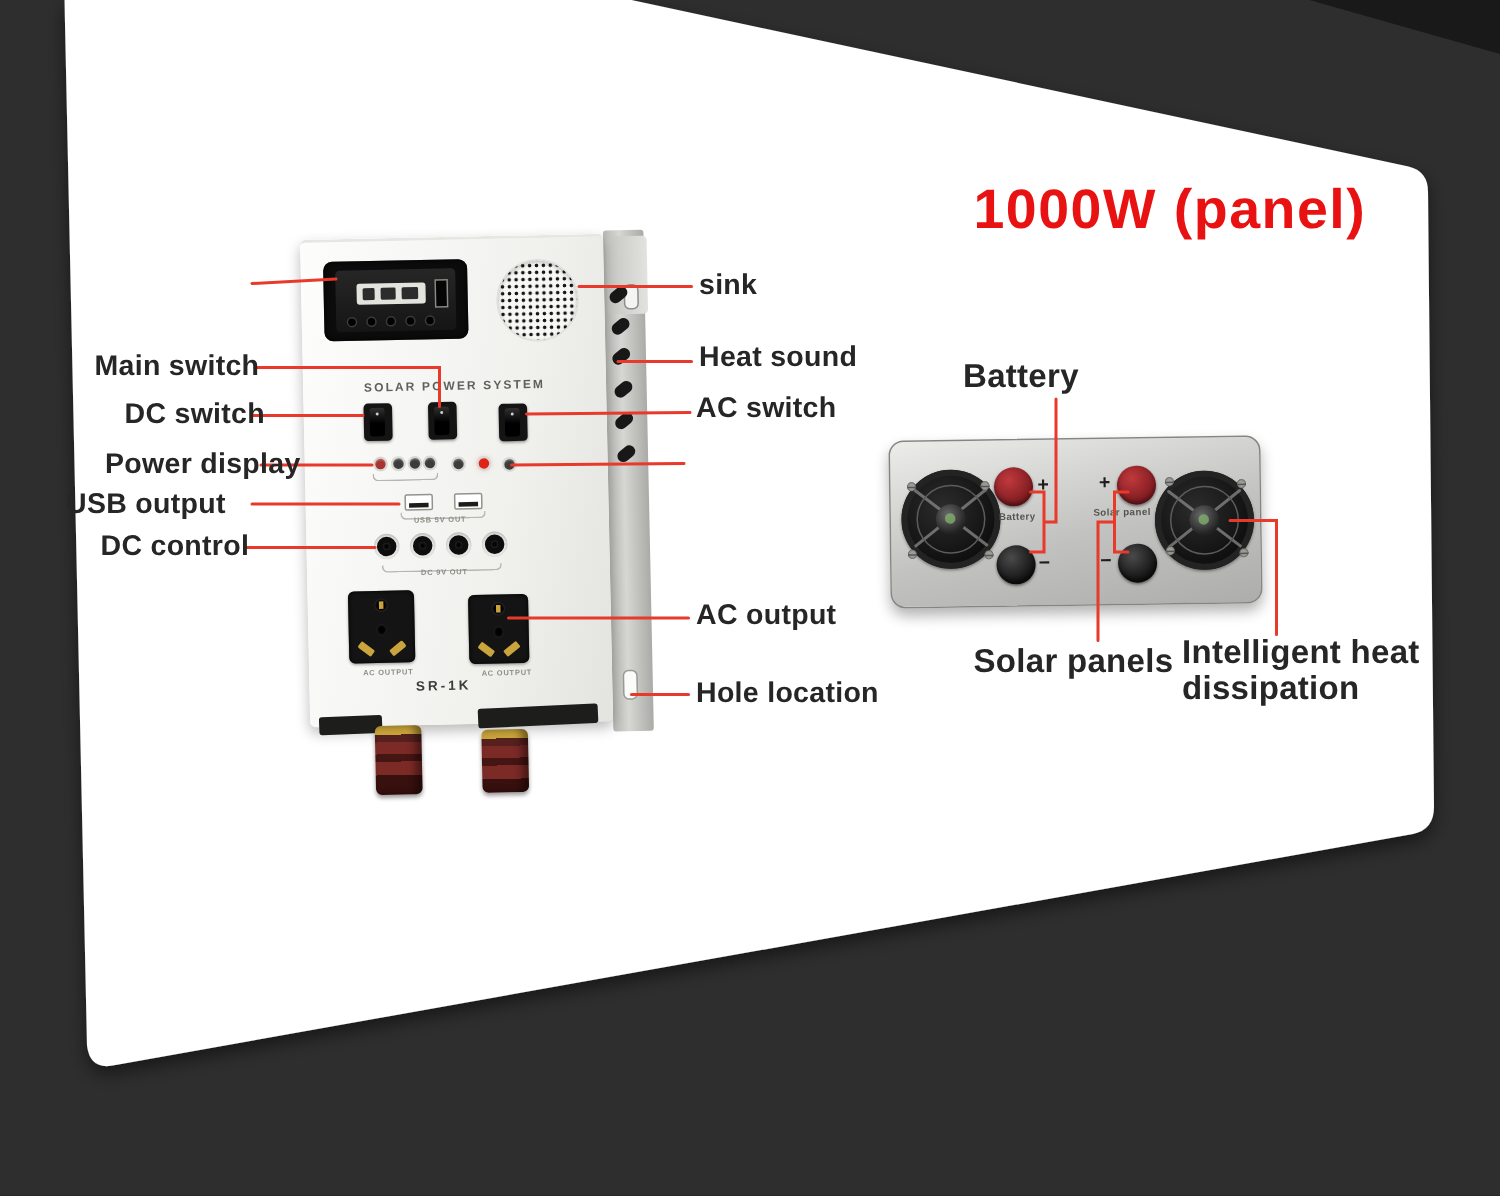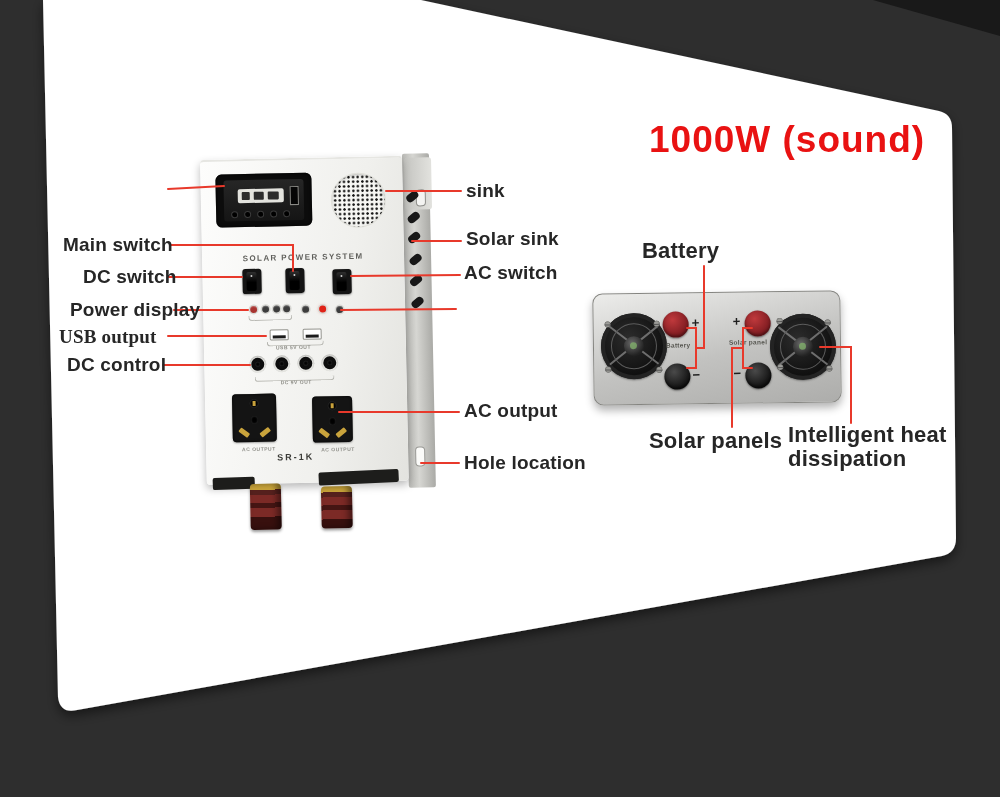--- a/index.html
+++ b/index.html
@@ -269,30 +269,30 @@
     <path d="M412 241 L461 241"></path>
     <path d="M351 276 L460 275"></path>
     <path d="M341 310 L456 309"></path>
     <path d="M339 412 L459 412"></path>
     <path d="M421 463 L459 463"></path>
     <path d="M687 328 H696 V368 H687 M696 348 H704 V266"></path>
     <path d="M752 328 H743 V368 H752 M743 348 H732 V427"></path>
     <path d="M820 347 H851 V423"></path>
   </svg>
 
-  <div class="title">1000W (sound)</div>
+  <div class="title">1000W (panel)</div>
 
   <div class="lbl" style="left:63px;top:234px;">Main switch</div>
   <div class="lbl" style="left:83px;top:266px;">DC switch</div>
   <div class="lbl" style="left:48px;top:299px;margin-left:22px;">Power display</div>
-  <div class="lbl" style="left:59px;top:326px;font-family:Liberation Serif, serif;">USB output</div>
+  <div class="lbl" style="left:44px;top:326px;">USB output</div>
   <div class="lbl" style="left:67px;top:354px;">DC control</div>
 
   <div class="lbl" style="left:466px;top:180px;">sink</div>
-  <div class="lbl" style="left:466px;top:228px;">Solar sink</div>
+  <div class="lbl" style="left:466px;top:228px;">Heat sound</div>
   <div class="lbl" style="left:464px;top:262px;">AC switch</div>
   <div class="lbl" style="left:464px;top:400px;">AC output</div>
   <div class="lbl" style="left:464px;top:452px;">Hole location</div>
 
   <div class="lbl big" style="left:642px;top:238px;">Battery</div>
   <div class="lbl big wrap" style="left:788px;top:423px;width:190px;line-height:1.08;">Intelligent heat dissipation</div>
   <div class="lbl big" style="left:649px;top:428px;">Solar panels</div>
 
 </div>
 

